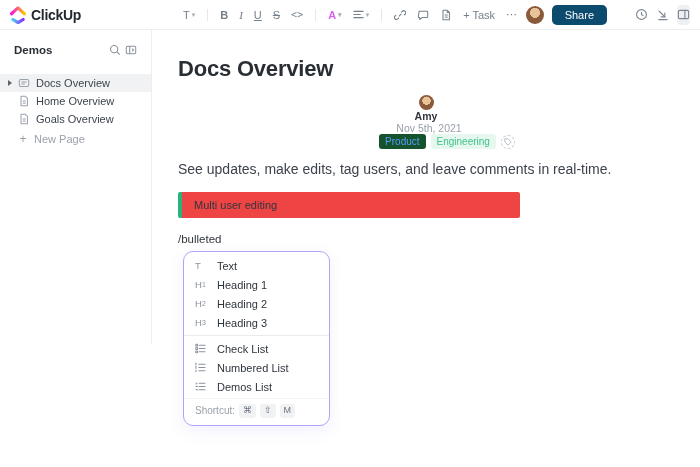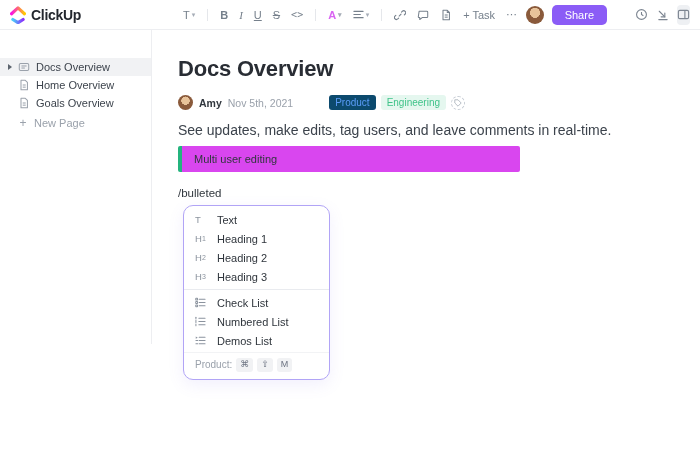--- a/index.html
+++ b/index.html
@@ -21,21 +21,21 @@
   .tb-b { font-weight:bold; }
   .tb-i { font-style:italic; font-family:"Liberation Serif", serif; }
   .tb-u { text-decoration:underline; }
   .tb-s { text-decoration:line-through; }
   .tb-code { font-family:"DejaVu Sans Mono", monospace; font-size:10px; }
   .tb-color { color:#d964f2; font-weight:bold; }
   .sep { width:1px; height:12px; background:#e5e7eb; margin:0 6px; }
   .top-right { display:flex; align-items:center; gap:8px; width:150px; justify-content:flex-end; }
   .avatar { width:18px; height:18px; border-radius:50%; flex:0 0 auto;
     background:radial-gradient(circle at 50% 38%, #e8c39a 0 34%, #8a5a3b 36% 70%, #6e432a 100%); }
-  .share-btn { background:#8b5cf6; color:#fff; font-size:11px; font-weight:500;
+  .share-btn { background:#0c4a6e; color:#fff; font-size:11px; font-weight:500;
     padding:4px 13px; border-radius:5px; }
   .icon-btn { display:flex; align-items:center; justify-content:center; width:20px; height:20px;
     border-radius:4px; color:#7c8591; }
   .icon-btn.active { background:#eef0f3; }
 
   
   .body-wrap { flex:1; display:flex; min-height:0; }
 
   
   .sidebar { width:152px; flex:0 0 152px; border-right:1px solid #edeef1; padding-top:12px; }
@@ -49,33 +49,33 @@
   .sb-caret { width:0; height:0; border-left:4px solid #5c646e; border-top:3px solid transparent;
     border-bottom:3px solid transparent; margin-left:2px; }
   .sb-caret-space { width:4px; margin-left:2px; }
   .sb-item .doc-ic { color:#9aa1ab; display:flex; }
   .sb-new { color:#9aa1ab; margin-top:2px; }
   .sb-new .plus { font-size:12px; color:#9aa1ab; width:10px; text-align:center; }
 
   
   .main { flex:1; padding:26px 20px 0 26px; min-width:0; }
   .doc-title { font-size:22px; font-weight:800; color:#292d34; letter-spacing:-.2px; }
-  .meta { display:flex; align-items:center; margin-top:13px; font-size:10.5px; }
+  .meta { display:flex; align-items:center; margin-top:13px; font-size:10.5px;flex-direction:column; }
   .meta .avatar { width:15px; height:15px; margin-right:6px; }
   .meta-author { font-weight:bold; color:#30363d; margin-right:6px; }
   .meta-date { color:#9aa1ab;text-align:center; }
   .tags { display:flex; align-items:center; gap:5px; margin-left:36px; }
   .tag { font-size:10px; padding:2px 6px; border-radius:3px; }
-  .tag-product { background:#0c4a6e; color:#5a9cf8; }
+  .tag-product { background:#14532d; color:#5a9cf8; }
   .tag-engineering { background:#e5f7ef; color:#3fc389; }
   .tag-add { width:14px; height:14px; border:1px dashed #c6ccd4; border-radius:50%;
     display:flex; align-items:center; justify-content:center; color:#b3bac2; }
   .h2 { margin-top:34px; font-size:20px; font-weight:800; color:#292d34; letter-spacing:-.2px; }
   .para { margin-top:12px; font-size:14px; color:#3c434c; }
-  .callout { margin-top:8px; width:342px; background:#d946ef; border-left:4px solid #24b47e;
+  .callout { margin-top:15px; width:342px; background:#ef4444; border-left:4px solid #24b47e;
     border-radius:2px; padding:7px 12px; font-size:11px; color:#30363d; }
   .slash { margin-top:15px; font-size:11.5px; color:#30363d; }
 
   
   .menu { margin-top:6px; margin-left:5px; width:147px; background:#fff;
     border:1.5px solid #b1a4f6; border-radius:10px; padding-top:4px;
     box-shadow:0 5px 16px rgba(123,104,238,.10); }
   .menu-item { display:flex; align-items:center; gap:9px; height:19px; padding:0 11px;
     font-size:11px; color:#2f353c; cursor:pointer; }
   .menu-item.selected { background:#f1f1f4; }
@@ -195,20 +195,40 @@
               <line x1="8.5" y1="2.5" x2="8.5" y2="11.5"></line>
             </g>
           </svg>
       </button>
     </div>
   </header>
 
   <div class="body-wrap">
 
     <aside class="sidebar">
+      <div class="sb-head">
+        <span class="sb-title">Demos</span>
+        <button class="icon-btn">
+          <svg width="12" height="12" viewBox="0 0 14 14">
+              <g fill="none" stroke="currentColor" stroke-width="1.3">
+                <circle cx="6" cy="6" r="4.2"></circle>
+                <line x1="9.2" y1="9.2" x2="12.5" y2="12.5"></line>
+              </g>
+            </svg>
+        </button>
+        <button class="icon-btn">
+          <svg width="12" height="12" viewBox="0 0 14 14">
+              <g fill="none" stroke="currentColor" stroke-width="1.2">
+                <rect x="1.5" y="2.5" width="11" height="9" rx="1.5"></rect>
+                <line x1="5.5" y1="2.5" x2="5.5" y2="11.5"></line>
+                <path d="M8.2 5.5 L10 7 L8.2 8.5"></path>
+              </g>
+            </svg>
+        </button>
+      </div>
 
       <nav class="sb-list">
         <div class="sb-item selected">
           <span class="sb-caret"></span>
           <span class="doc-ic">
             <svg width="12" height="12" viewBox="0 0 14 14">
                 <g fill="none" stroke="currentColor" stroke-width="1.2">
                   <rect x="1.5" y="3" width="11" height="8" rx="1.5"></rect>
                   <line x1="4" y1="5.8" x2="10" y2="5.8"></line>
                   <line x1="4" y1="8.2" x2="8" y2="8.2"></line>
@@ -347,21 +367,21 @@
                   <line x1="1" y1="6" x2="3" y2="6"></line>
                   <line x1="4.6" y1="9.6" x2="11" y2="9.6"></line>
                   <line x1="1" y1="9.6" x2="3" y2="9.6"></line>
                 </g>
               </svg>
           </span>
           <span>Demos List</span>
         </div>
 
         <div class="menu-foot">
-          <span>Product:</span>
+          <span>Shortcut:</span>
           <span class="kbd">⌘</span>
           <span class="kbd">⇧</span>
           <span class="kbd">M</span>
         </div>
       </div>
     </main>
   </div>
 </div>
 
 </body></html>

